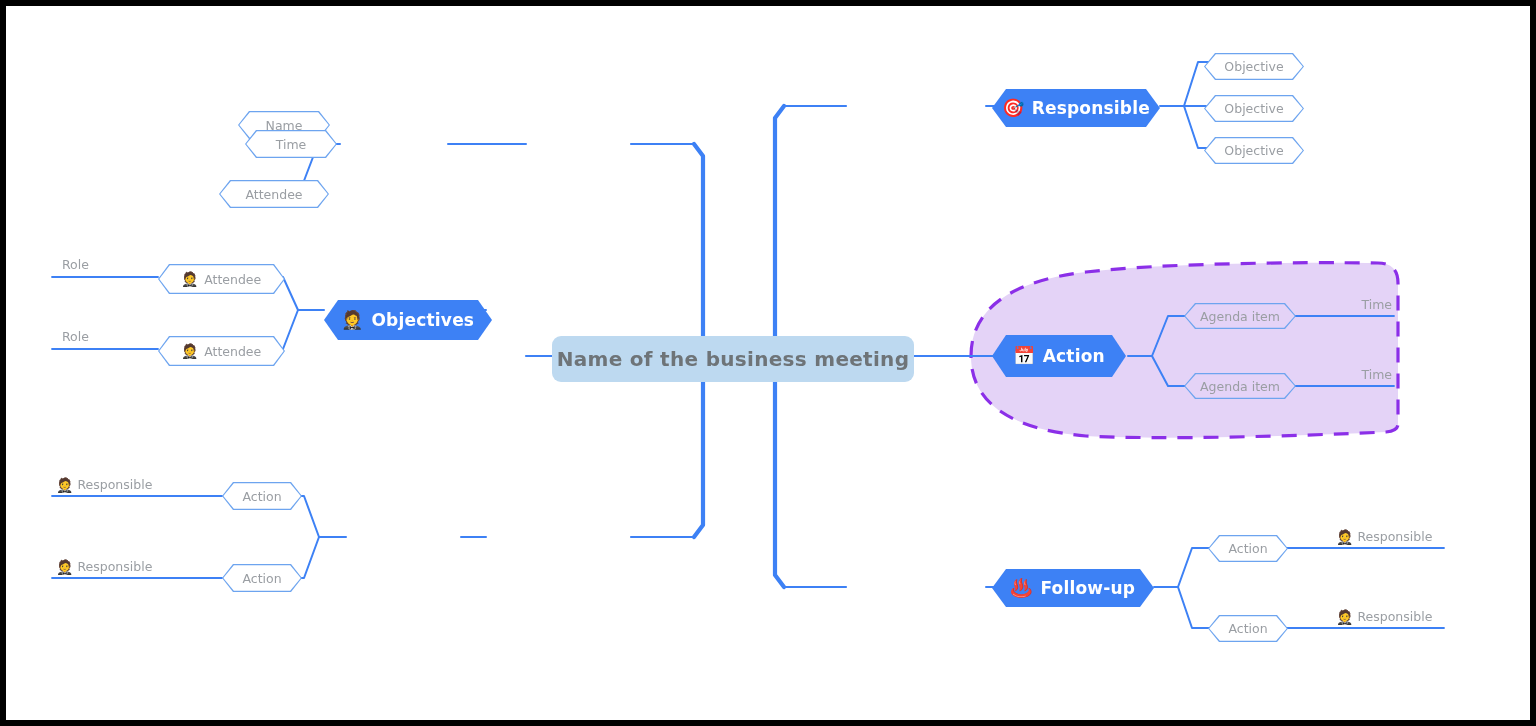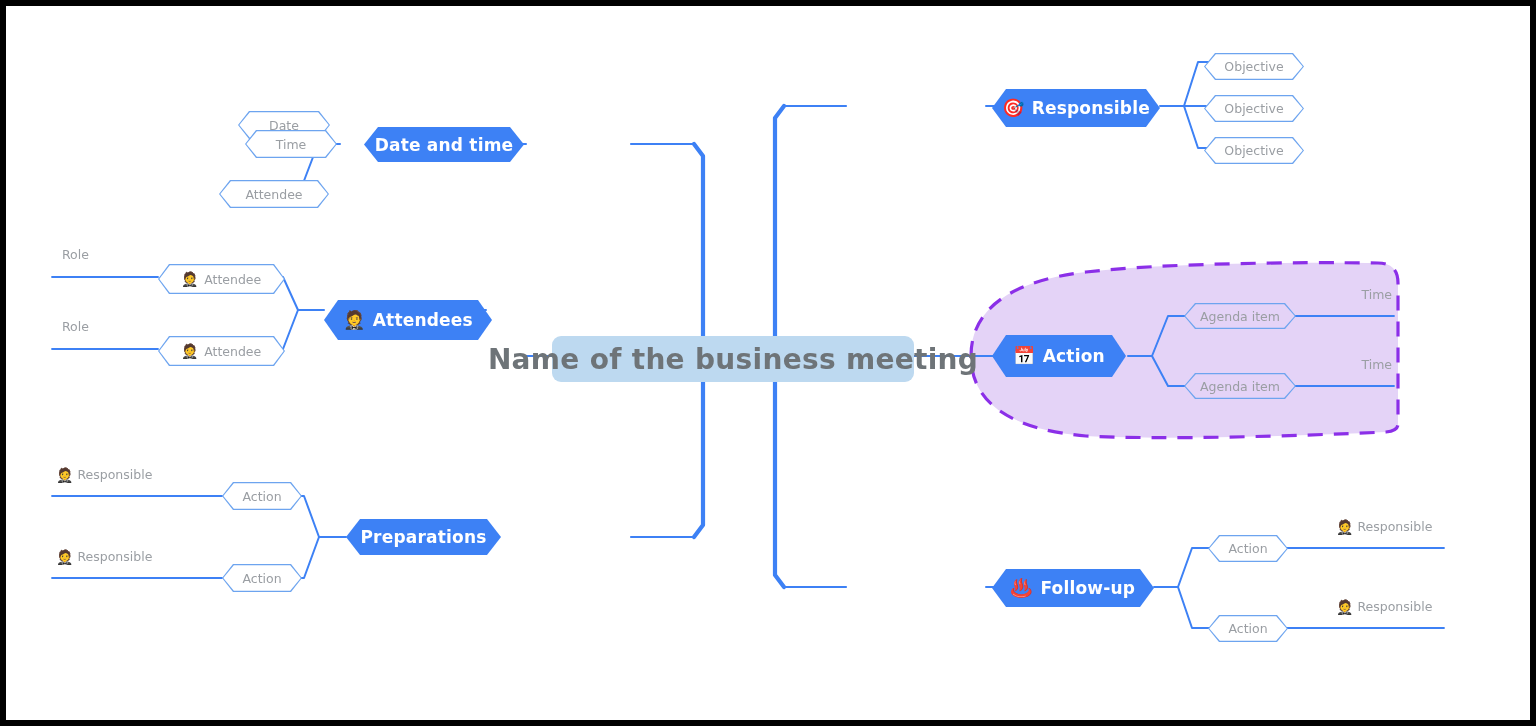--- a/index.html
+++ b/index.html
@@ -37,21 +37,21 @@
     justify-content: center;
     white-space: nowrap;
   }
 
   
   .root-node {
     background: #bdd9f0;
     border-radius: 9px;
     color: #6e7478;
     font-weight: bold;
-    font-size: 28px;
+    font-size: 20px;
     letter-spacing: 0.3px;
     font-family: "DejaVu Sans", sans-serif;
   }
 
   
   .branch-node {
     color: #ffffff;
     font-weight: bold;
     font-size: 17px;
     background: #3d81f5;
@@ -97,21 +97,21 @@
     z-index: 2;
   }
   .leaf-node .l-ico { font-size: 14px; line-height: 1; }
 
   
   .uline-node {
     color: #9a9ea3;
     font-size: 12.5px;
     justify-content: flex-start;
     align-items: flex-end;
-    padding-bottom: 14px;
+    padding-bottom: 4px;
     gap: 4px;
   }
   .uline-node.right-al { justify-content: flex-end; }
   .uline-node .u-ico { font-size: 14px; line-height: 1; }
 
   .purple-fill { fill: #e4d3f7; }
 </style>
 </head>
 <body>
 
@@ -184,48 +184,45 @@
       <path stroke-width="2" d="M 1172 581 L 1186 622 L 1204 622"></path>
       <path stroke-width="1.8" d="M 1270 542 L 1438 542"></path>
       <path stroke-width="1.8" d="M 1270 622 L 1438 622"></path>
     </g>
   </svg>
 
   <div class="node root-node" style="left:546px; top:330px; width:362px; height:46px;">
     <span>Name of the business meeting</span>
   </div>
 
-  <div class="node branch-node" style="left:358px; top:121px; width:160px; height:35px;">
-    <span>Date and time</span>
-  </div>
   <div class="node leaf-node" style="left:232px; top:105px; width:92px; height:28px;">
     <span class="leaf-bg"></span>
     <span class="leaf-fg"></span>
     <span class="leaf-inner">
-        <span>Date</span>
+        <span>Name</span>
       </span>
   </div>
   <div class="node leaf-node" style="left:239px; top:124px; width:92px; height:28px;">
     <span class="leaf-bg"></span>
     <span class="leaf-fg"></span>
     <span class="leaf-inner">
         <span>Time</span>
       </span>
   </div>
   <div class="node leaf-node" style="left:213px; top:174px; width:110px; height:28px;">
     <span class="leaf-bg"></span>
     <span class="leaf-fg"></span>
     <span class="leaf-inner">
         <span>Attendee</span>
       </span>
   </div>
 
   <div class="node branch-node" style="left:318px; top:294px; width:168px; height:40px;">
     <span class="b-ico">🤵</span>
-    <span>Attendees</span>
+    <span>Objectives</span>
   </div>
   <div class="node leaf-node" style="left:152px; top:258px; width:127px; height:30px;">
     <span class="leaf-bg"></span>
     <span class="leaf-fg"></span>
     <span class="leaf-inner">
       <span class="l-ico">🤵</span>
       <span>Attendee</span>
     </span>
   </div>
   <div class="node leaf-node" style="left:152px; top:330px; width:127px; height:30px;">
@@ -236,23 +233,20 @@
       <span>Attendee</span>
     </span>
   </div>
   <div class="node uline-node" style="left:56px; top:246px; width:96px; height:24px;">
     <span>Role</span>
   </div>
   <div class="node uline-node" style="left:56px; top:318px; width:96px; height:24px;">
     <span>Role</span>
   </div>
 
-  <div class="node branch-node" style="left:340px; top:513px; width:155px; height:36px;">
-    <span>Preparations</span>
-  </div>
   <div class="node leaf-node" style="left:216px; top:476px; width:80px; height:28px;">
     <span class="leaf-bg"></span>
     <span class="leaf-fg"></span>
     <span class="leaf-inner">
         <span>Action</span>
       </span>
   </div>
   <div class="node leaf-node" style="left:216px; top:558px; width:80px; height:28px;">
     <span class="leaf-bg"></span>
     <span class="leaf-fg"></span>

